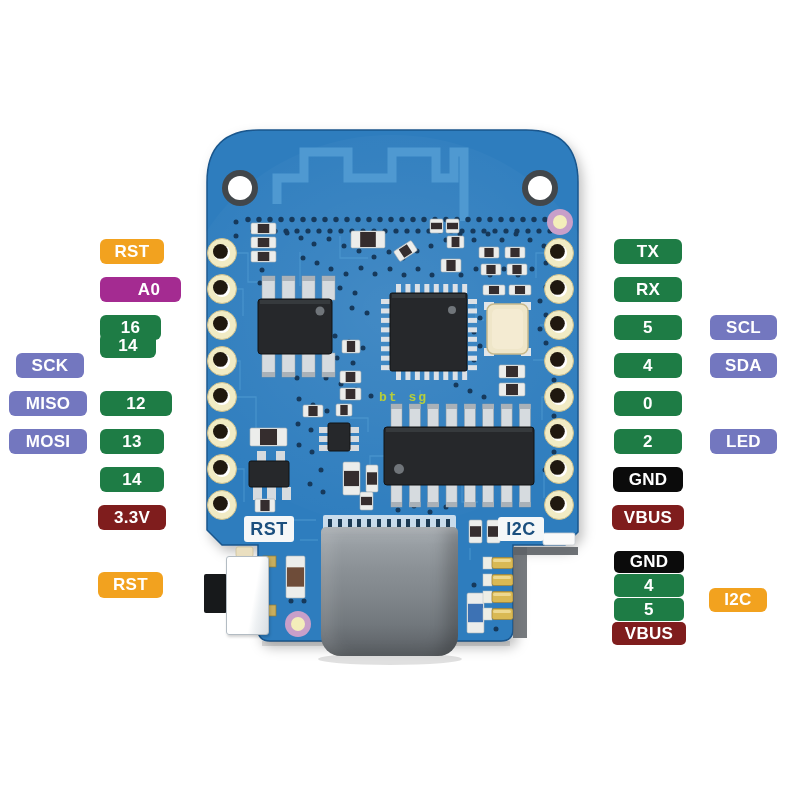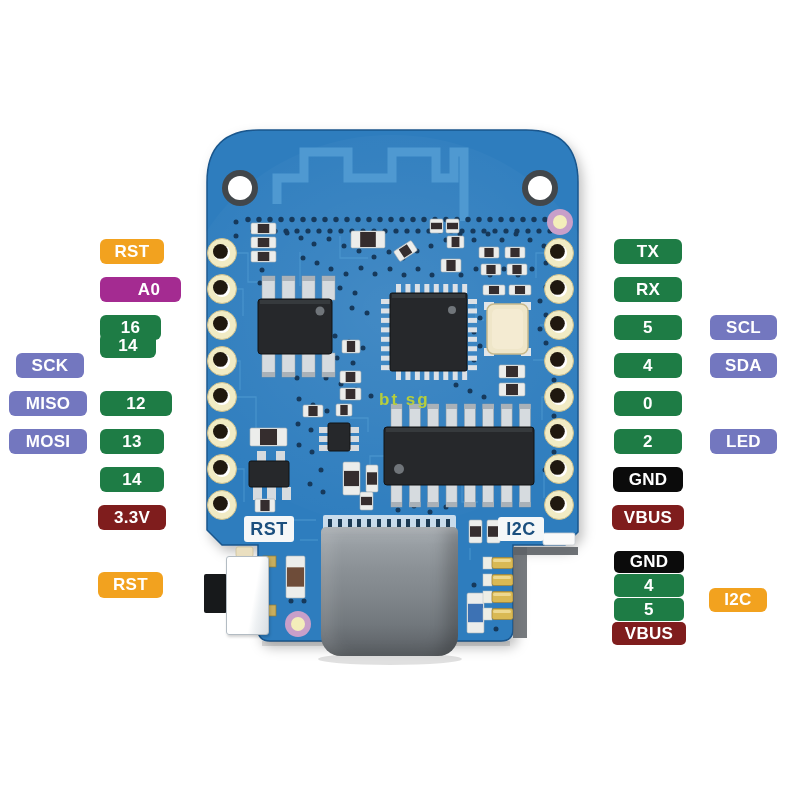--- a/index.html
+++ b/index.html
@@ -13,22 +13,22 @@
   .c-orange{background:#F2A21F;}
   .c-magenta{background:#A42B91;padding-left:17px;}
   .c-purple{background:#7377BF;}
   .c-red{background:#7f1d1d;}
   .c-black{background:#0B0B0B;}
 
   
   .silk{position:absolute;background:#F5F7F8;border-radius:3px;z-index:4;display:flex;align-items:center;
         justify-content:center;font-weight:700;font-size:18px;color:#1B4F7E;letter-spacing:.5px;}
 
-  .watermark{position:absolute;left:379px;top:390px;z-index:4;font-family:Liberation Sans, sans-serif;
-             font-size:17px;font-weight:700;color:#B7CE3B;letter-spacing:2px;}
+  .watermark{position:absolute;left:379px;top:390px;z-index:4;font-family:Liberation Mono, monospace;
+             font-size:13px;font-weight:700;color:#B7CE3B;letter-spacing:2px;}
 
   
   .usb{position:absolute;left:321px;top:527px;width:137px;height:129px;z-index:3;
        border-radius:5px 5px 20px 20px;
        background:linear-gradient(180deg,#BFC4C8 0%,#A6ACB1 6%,#989EA3 14%,#8B9196 32%,#7F858A 55%,#71777C 76%,#63686D 90%,#585D61 100%);
        box-shadow:inset -12px 0 16px rgba(0,0,0,.22), inset 12px 0 14px rgba(255,255,255,.10);}
   .usb-strip{position:absolute;left:323px;top:515px;width:133px;height:21px;z-index:2;background:#C9DCEC;border-radius:2px;}
   .usb-strip .slots{height:12px;width:124px;margin:4px auto 0;
        background:repeating-linear-gradient(90deg,#1C3A54 0 4px,rgba(0,0,0,0) 4px 9.8px);}
 

